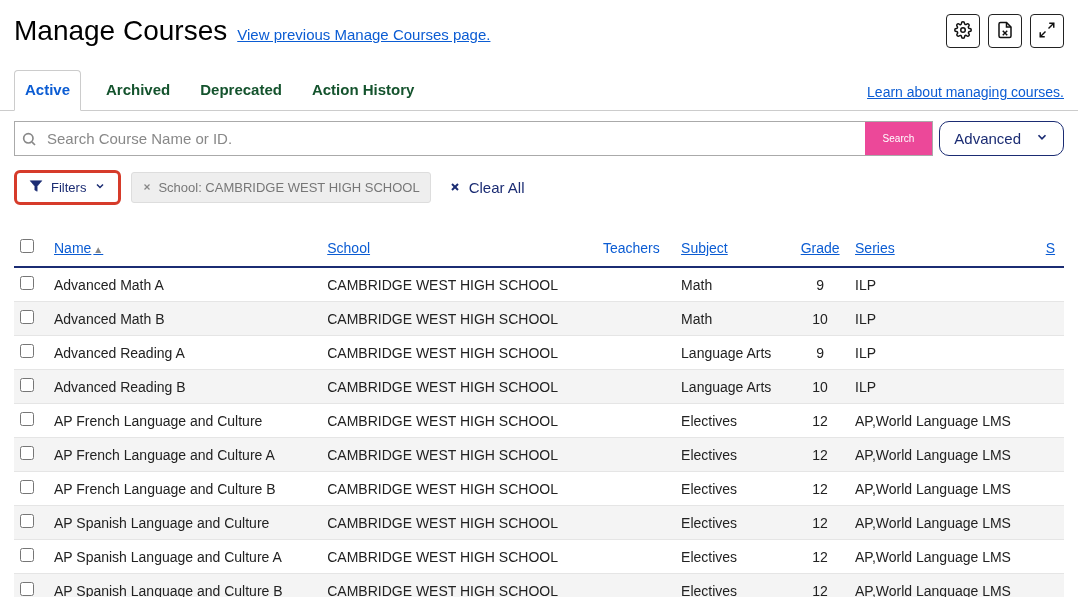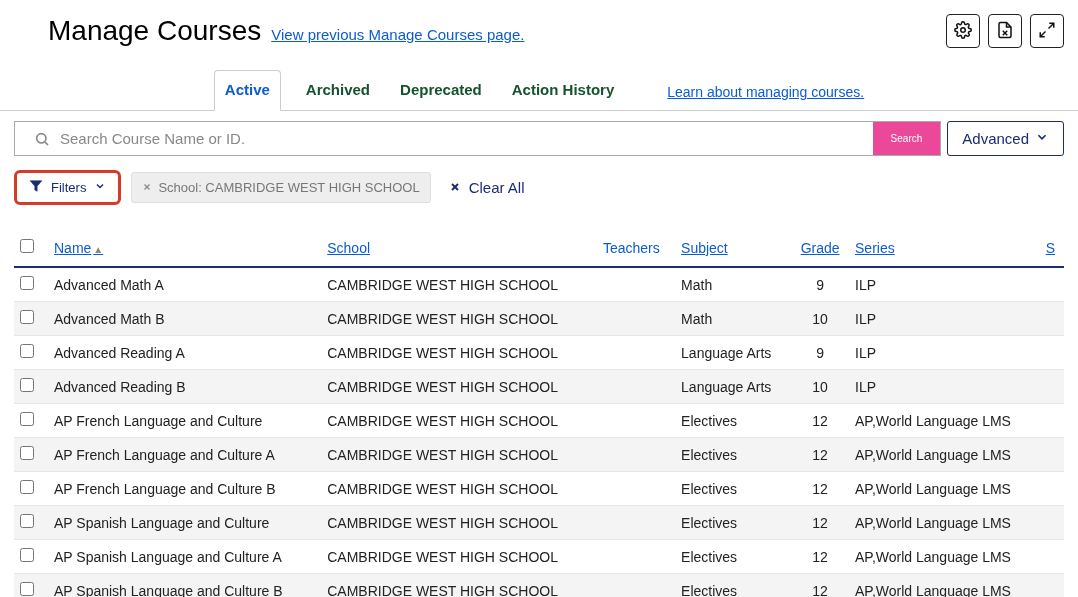--- a/index.html
+++ b/index.html
@@ -10,44 +10,43 @@
     background: #fff;
     width: 1078px;
     height: 597px;
     overflow: hidden;
   }
   .header-row {
     display: flex;
     align-items: center;
     justify-content: space-between;
     padding: 14px 14px 0 14px;
-    margin-left: 34px;
   }
   .title-wrap { display: flex; align-items: baseline; gap: 10px; }
   .page-title { font-size: 28px; font-weight: 500; color: #000; }
   .prev-link {
     color: #0b5cd3;
     text-decoration: underline;
     font-size: 15px;
   }
   .icon-buttons { display: flex; gap: 8px; }
   .icon-btn {
     width: 34px; height: 34px;
     border: 1.5px solid #222;
     border-radius: 4px;
     background: #fff;
     display: flex; align-items: center; justify-content: center;
     cursor: pointer;
   }
   .tabs-row {
     display: flex;
     align-items: flex-end;
-    justify-content: center;
+    justify-content: space-between;
     border-bottom: 1px solid #ccc;
-    padding: 0 4px;
+    padding: 0 14px;
     margin-top: 22px;
     gap: 48px;
   }
   .tabs { display: flex; gap: 20px; }
   .tab {
     padding: 10px 4px 12px 4px;
     font-size: 15px;
     font-weight: 600;
     color: #14532d;
     cursor: pointer;
@@ -73,21 +72,20 @@
     display: flex;
     gap: 6px;
     padding: 10px 14px 0 14px;
   }
   .search-wrap {
     flex: 1;
     display: flex;
     border: 1px solid #aaa;
     border-radius: 0;
     overflow: hidden;
-    padding-left: 13px;
   }
   .search-icon-box {
     display: flex; align-items: center; padding: 0 6px;
     color: #888;
   }
   .search-input {
     flex: 1;
     border: none;
     outline: none;
     font-size: 15px;
@@ -100,23 +98,23 @@
     border: none;
     padding: 0 18px;
     font-size: 10px;
     cursor: pointer;
   }
   .advanced-btn {
     border: 1px solid #1b2c73;
     background: #fff;
     color: #1b2c73;
     padding: 4px 14px;
-    border-radius: 3px;
+    border-radius: 10px;
     font-size: 15px;
-    display: flex; align-items: center; gap: 6px;
+    display: flex; align-items: center; gap: 14px;
     cursor: pointer;
   }
   .filters-row {
     display: flex;
     align-items: center;
     gap: 10px;
     padding: 14px 14px 0 14px;
   }
   .filters-btn {
     border: 3px solid #d63b2a;

